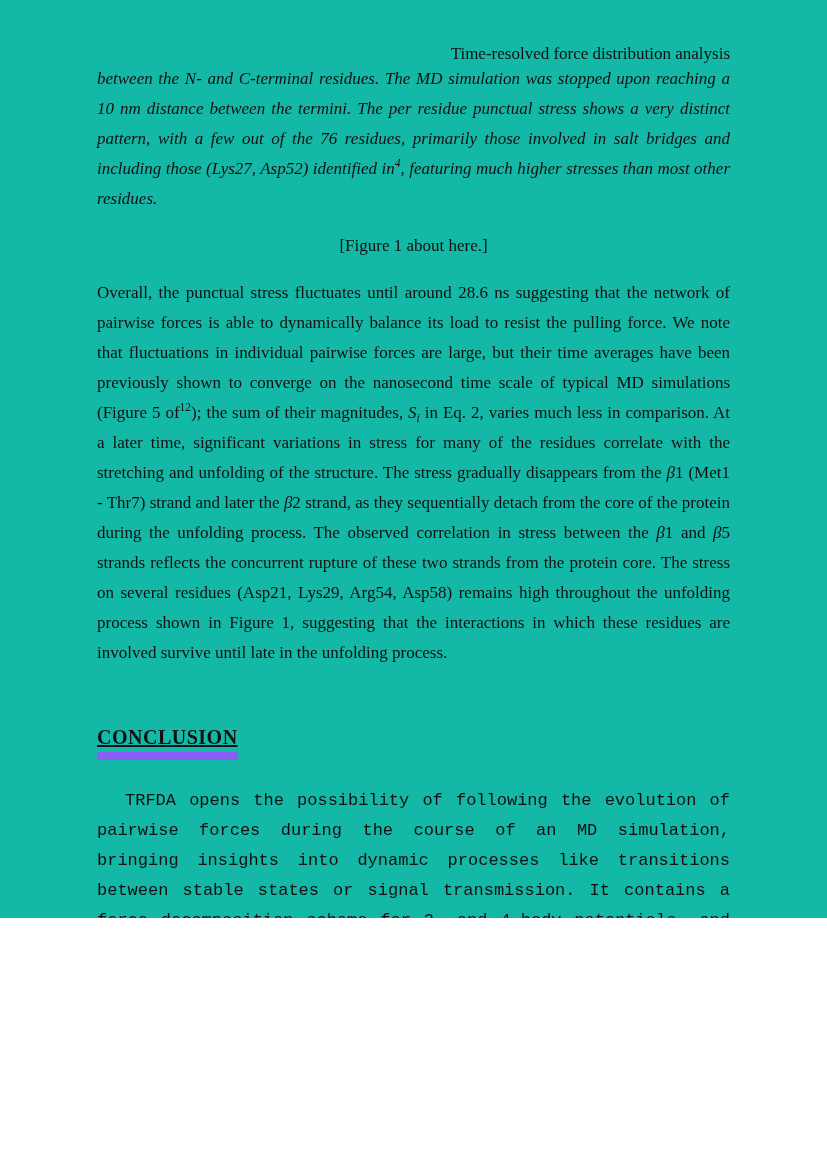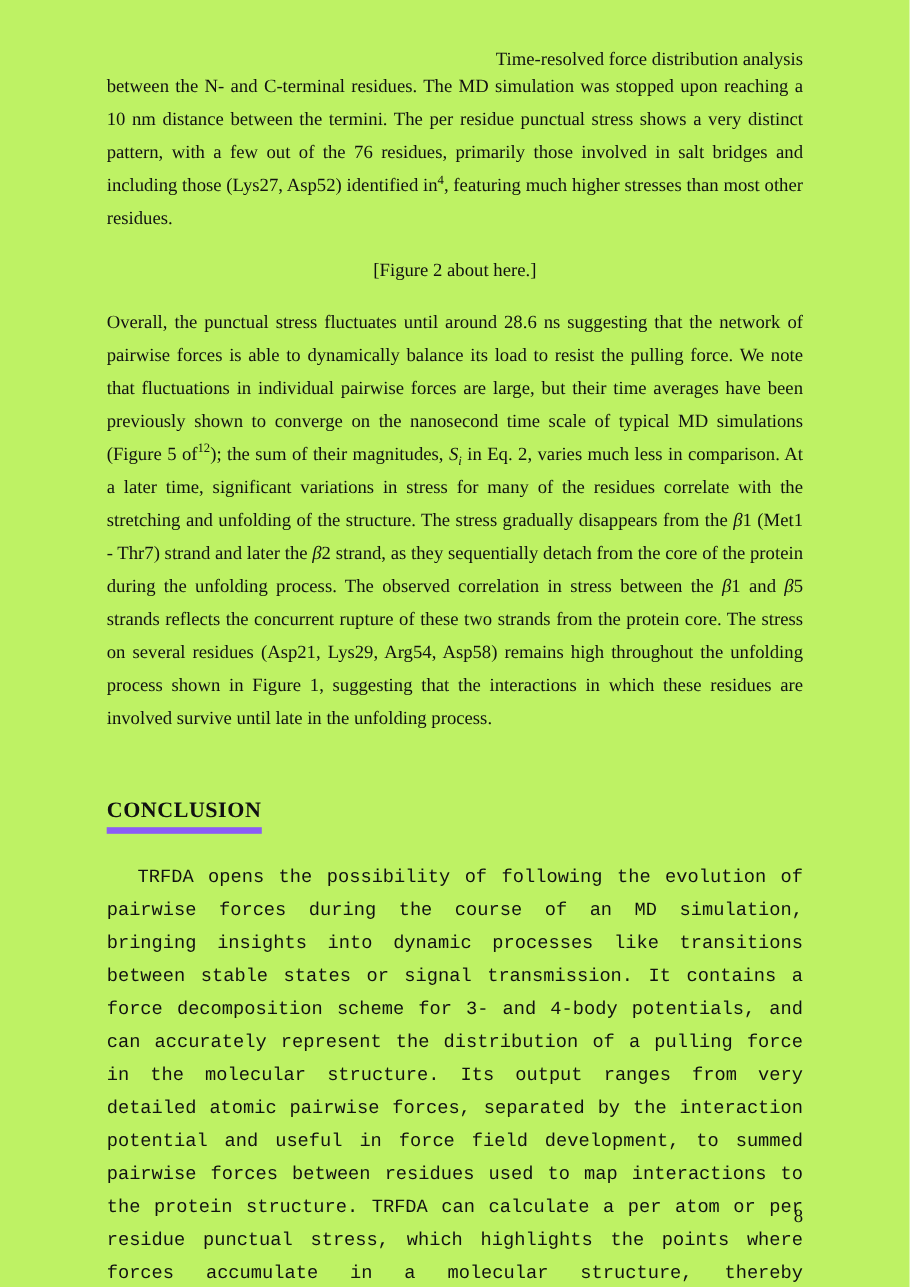--- a/index.html
+++ b/index.html
@@ -3,22 +3,22 @@
 <meta charset="utf-8">
 <style>
   html, body {
     margin: 0;
     padding: 0;
     background: #ffffff;
   }
   .page {
     position: relative;
     width: 827px;
-    height: 1170px;
-    background: #bef264;
+    height: 918px;
+    background: #14b8a6;
     color: #111111;
     font-family: "Liberation Serif", serif;
     overflow: hidden;
   }
   .content {
     position: absolute;
     left: 97px;
     top: 0;
     width: 633px;
   }
@@ -27,38 +27,39 @@
     text-align: right;
     font-size: 17px;
     line-height: 20px;
   }
   p.body-par {
     margin: 0;
     font-size: 17px;
     line-height: 30px;
     text-align: justify;
   }
-  .par-1 { margin-top: 36px; }
+  .par-1 { margin-top: 36px; font-style: italic; }
   .figure-line {
     margin: 17px 0;
     font-size: 17px;
     line-height: 30px;
     text-align: center;
   }
   .section-heading {
     margin: 56px 0 26px 0;
     font-size: 20px;
     line-height: 26px;
     font-weight: bold;
   }
   .section-heading .hd {
     display: inline-block;
-    border-bottom: 6px solid #8b5cf6;
+    border-bottom: 8px solid #8b5cf6;
     padding-bottom: 2px;
     letter-spacing: 0.5px;
+    text-decoration: underline;
   }
   .par-3 { text-indent: 28px; font-family: Liberation Mono, monospace; }
   .page-number {
     position: absolute;
     left: 97px;
     top: 1096px;
     width: 633px;
     text-align: right;
     font-size: 17px;
     line-height: 20px;
@@ -70,21 +71,21 @@
 </head>
 <body>
 
 <div class="page">
   <div class="content">
 
     <div class="running-header">Time-resolved force distribution analysis</div>
 
     <p class="body-par par-1"><span>between the N- and C-terminal residues. The MD simulation was stopped upon reaching a 10 nm distance between the termini. The per residue punctual stress shows a very distinct pattern, with a few out of the 76 residues, primarily those involved in salt bridges and including those (Lys27, Asp52) identified in</span><span class="r-sup">4</span><span>, featuring much higher stresses than most other residues.</span></p>
 
-    <div class="figure-line">[Figure 2 about here.]</div>
+    <div class="figure-line">[Figure 1 about here.]</div>
 
     <p class="body-par par-2"><span>Overall, the punctual stress fluctuates until around 28.6 ns suggesting that the network of pairwise forces is able to dynamically balance its load to resist the pulling force. We note that fluctuations in individual pairwise forces are large, but their time averages have been previously shown to converge on the nanosecond time scale of typical MD simulations (Figure 5 of</span><span class="r-sup">12</span><span>); the sum of their magnitudes, </span><span class="r-i">S</span><span class="r-subi">i</span><span> in Eq. 2, varies much less in comparison. At a later time, significant variations in stress for many of the residues correlate with the stretching and unfolding of the structure. The stress gradually disappears from the </span><span class="r-i">β</span><span>1 (Met1 - Thr7) strand and later the </span><span class="r-i">β</span><span>2 strand, as they sequentially detach from the core of the protein during the unfolding process. The observed correlation in stress between the </span><span class="r-i">β</span><span>1 and </span><span class="r-i">β</span><span>5 strands reflects the concurrent rupture of these two strands from the protein core. The stress on several residues (Asp21, Lys29, Arg54, Asp58) remains high throughout the unfolding process shown in Figure 1, suggesting that the interactions in which these residues are involved survive until late in the unfolding process.</span></p>
 
     <div class="section-heading">
       <span class="hd">CONCLUSION</span>
     </div>
 
     <p class="body-par par-3"><span>TRFDA opens the possibility of following the evolution of pairwise forces during the course of an MD simulation, bringing insights into dynamic processes like transitions between stable states or signal transmission. It contains a force decomposition scheme for 3- and 4-body potentials, and can accurately represent the distribution of a pulling force in the molecular structure. Its output ranges from very detailed atomic pairwise forces, separated by the interaction potential and useful in force field development, to summed pairwise forces between residues used to map interactions to the protein structure. TRFDA can calculate a per atom or per residue punctual stress, which highlights the points where forces accumulate in a molecular structure, thereby pinpointing important elements which contribute to the mechanical resistance of the structure. Even though pairwise forces or stresses within a molecular structure can currently not be assessed by experimental means, we believe these observables to prove useful in ana-</span></p>
 
   </div>

